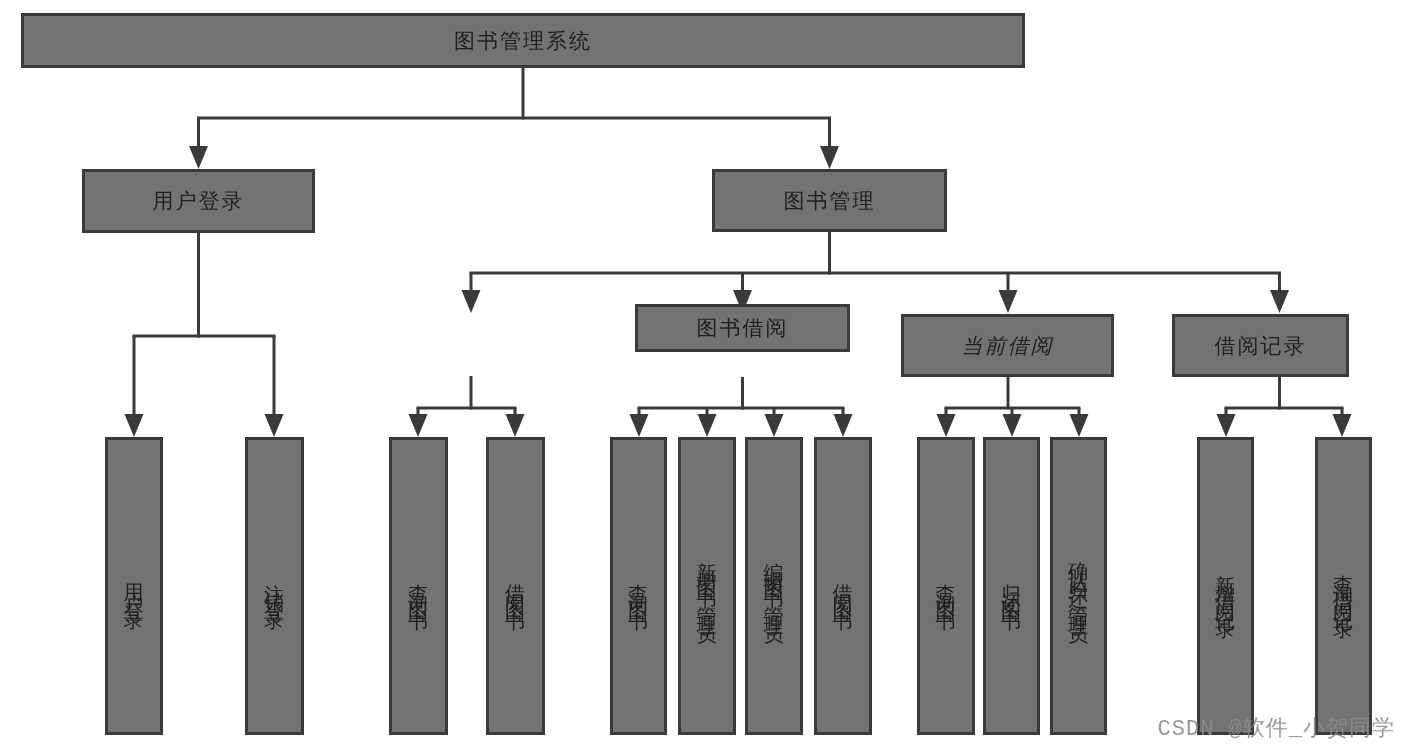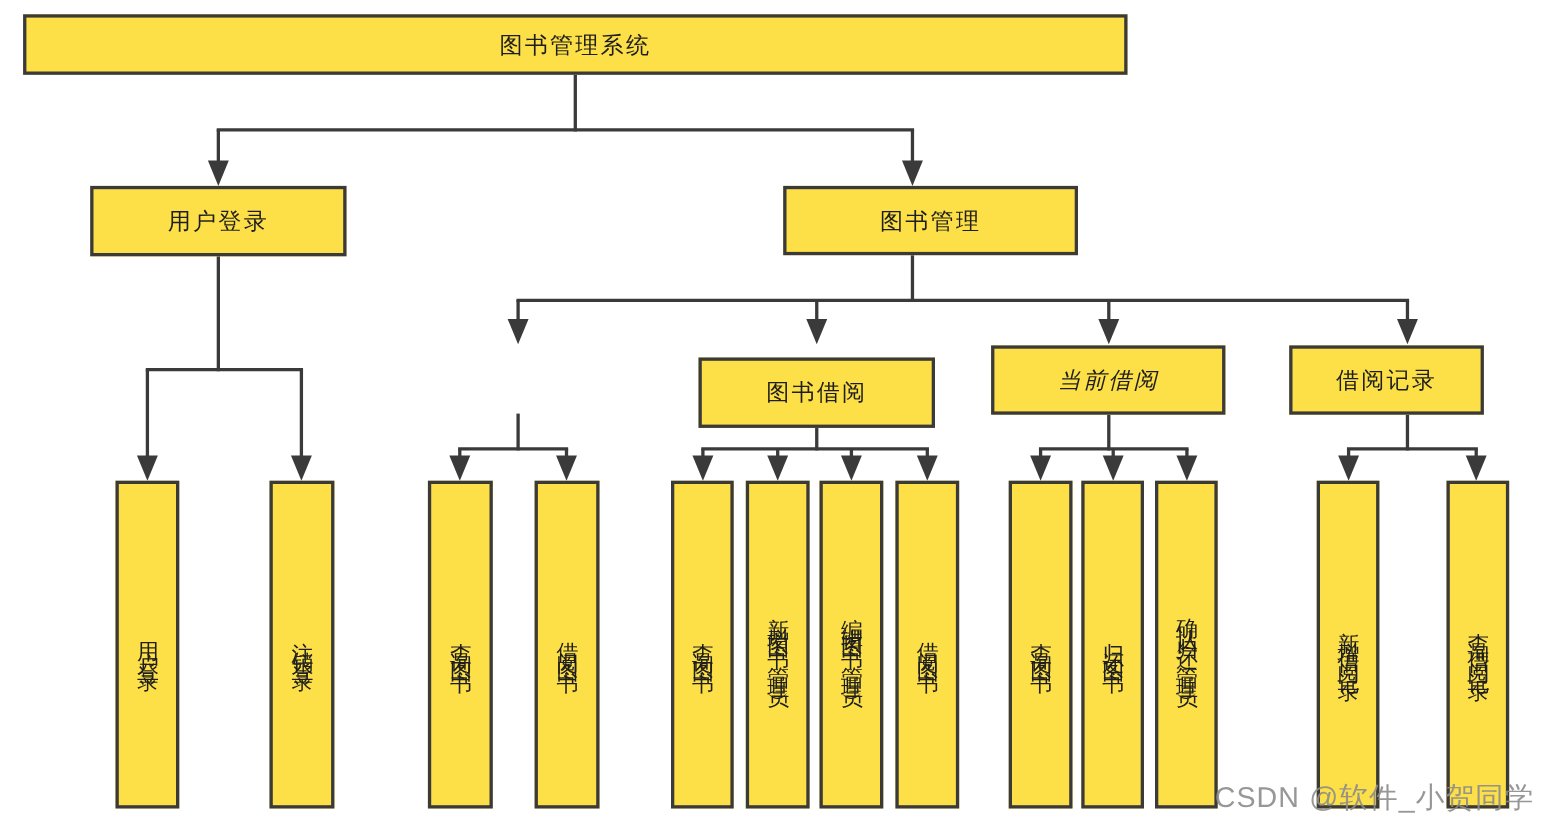--- a/index.html
+++ b/index.html
@@ -3,33 +3,34 @@
 <meta charset="utf-8">
 <style>
   html,body{margin:0;padding:0;background:#fff;}
   .canvas{
     position:relative;width:1405px;height:747px;background:#ffffff;
     font-family:"Liberation Sans","DejaVu Sans",sans-serif;overflow:hidden;
   }
   .connectors{position:absolute;left:0;top:0;z-index:1;}
   .node{
     position:absolute;z-index:2;box-sizing:border-box;
-    border:3px solid #3a3a3a;background:#fde047;color:#1e1e1e;
+    border:3px solid #3a3a3a;background:#737373;color:#1e1e1e;
     display:flex;align-items:center;justify-content:center;
   }
   .h-label{font-size:21px;letter-spacing:2px;white-space:nowrap;}
   .leaf{
     writing-mode:vertical-rl;text-orientation:mixed;
     font-size:20px;letter-spacing:9px;line-height:1;
   }
   .leaf span{display:block;}
   .watermark{
     position:absolute;z-index:3;right:10px;bottom:4px;
-    font-size:26px;letter-spacing:1px;color:rgba(140,140,140,0.9);
+    font-size:22px;letter-spacing:1px;color:rgba(140,140,140,0.9);
     white-space:nowrap;
+    font-family:Liberation Mono, monospace;
   }
 </style>
 </head>
 <body>
 
 <div class="canvas">
 
   <svg class="connectors" width="1405" height="747" viewBox="0 0 1405 747">
     <g stroke="#3a3a3a" stroke-width="3" fill="none">
 
@@ -96,25 +97,25 @@
     </g>
   </svg>
 
   <div class="node h-label" style="left:21px;top:13px;width:1004px;height:55px;">
     <span>图书管理系统</span>
   </div>
 
   <div class="node h-label" style="left:82px;top:169px;width:233px;height:64px;">
     <span>用户登录</span>
   </div>
-  <div class="node h-label" style="left:712px;top:169px;width:268px;height:63px;">
+  <div class="node h-label" style="left:712px;top:169px;width:235px;height:63px;">
     <span>图书管理</span>
   </div>
 
-  <div class="node h-label" style="left:635px;top:325px;width:215px;height:64px;">
+  <div class="node h-label" style="left:635px;top:304px;width:215px;height:48px;">
     <span>图书借阅</span>
   </div>
   <div class="node h-label" style="left:901px;top:314px;width:213px;height:63px;font-style:italic;">
     <span>当前借阅</span>
   </div>
   <div class="node h-label" style="left:1172px;top:314px;width:177px;height:63px;">
     <span>借阅记录</span>
   </div>
 
   <div class="node leaf" style="left:105px;top:437px;width:58px;height:298px;">

